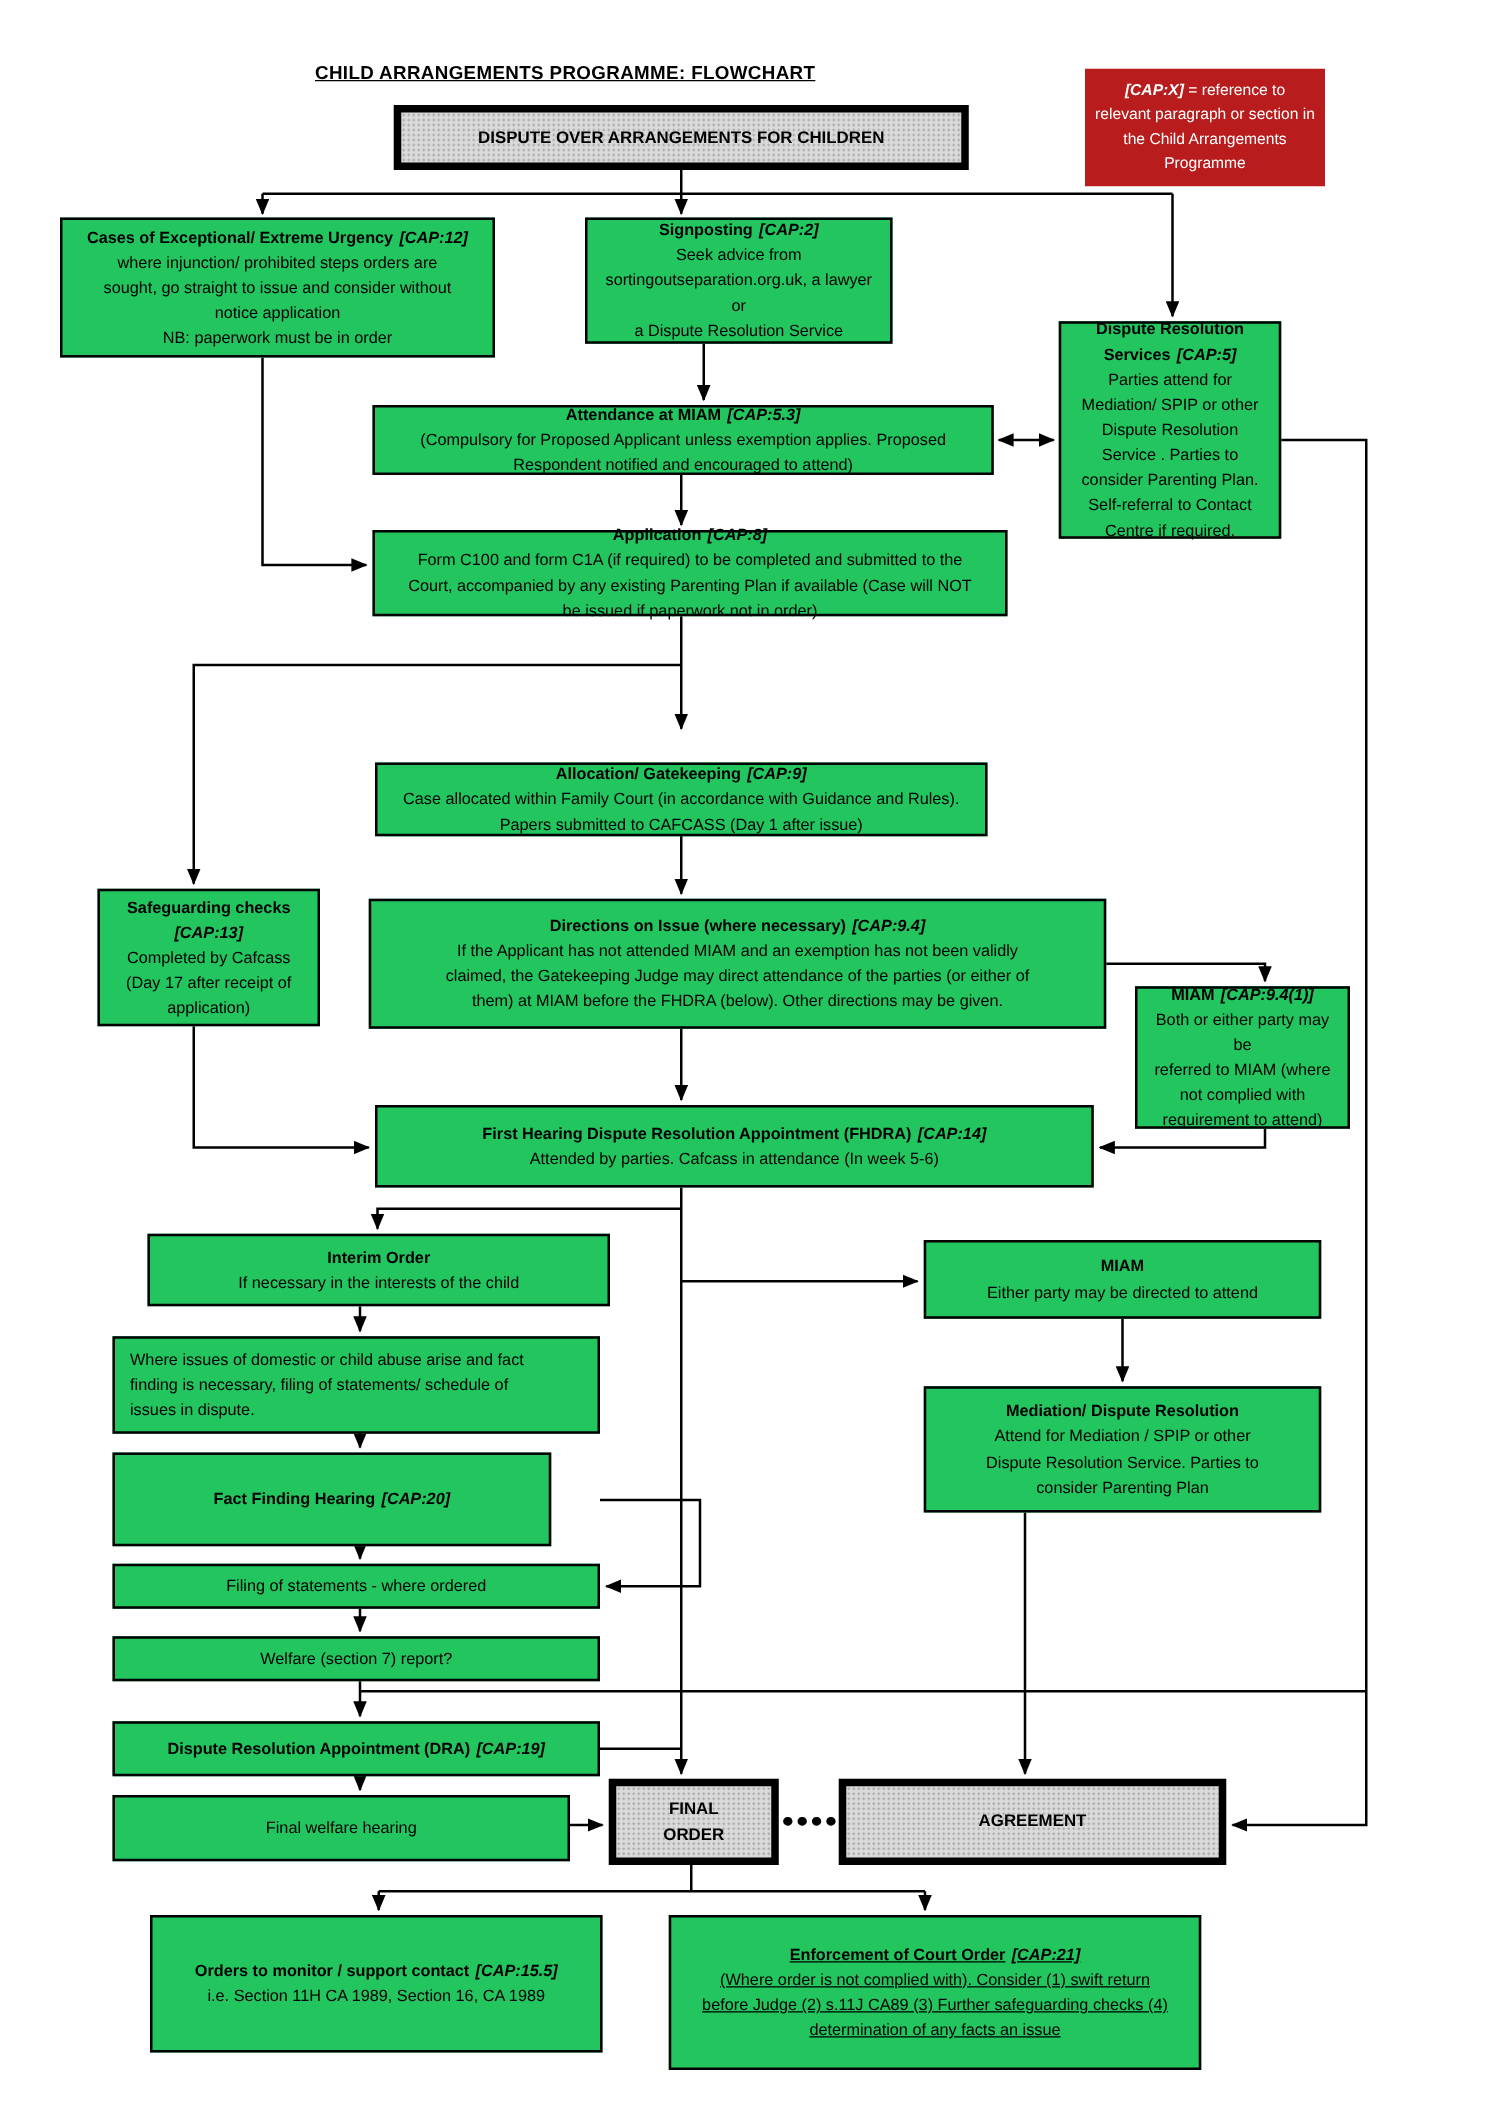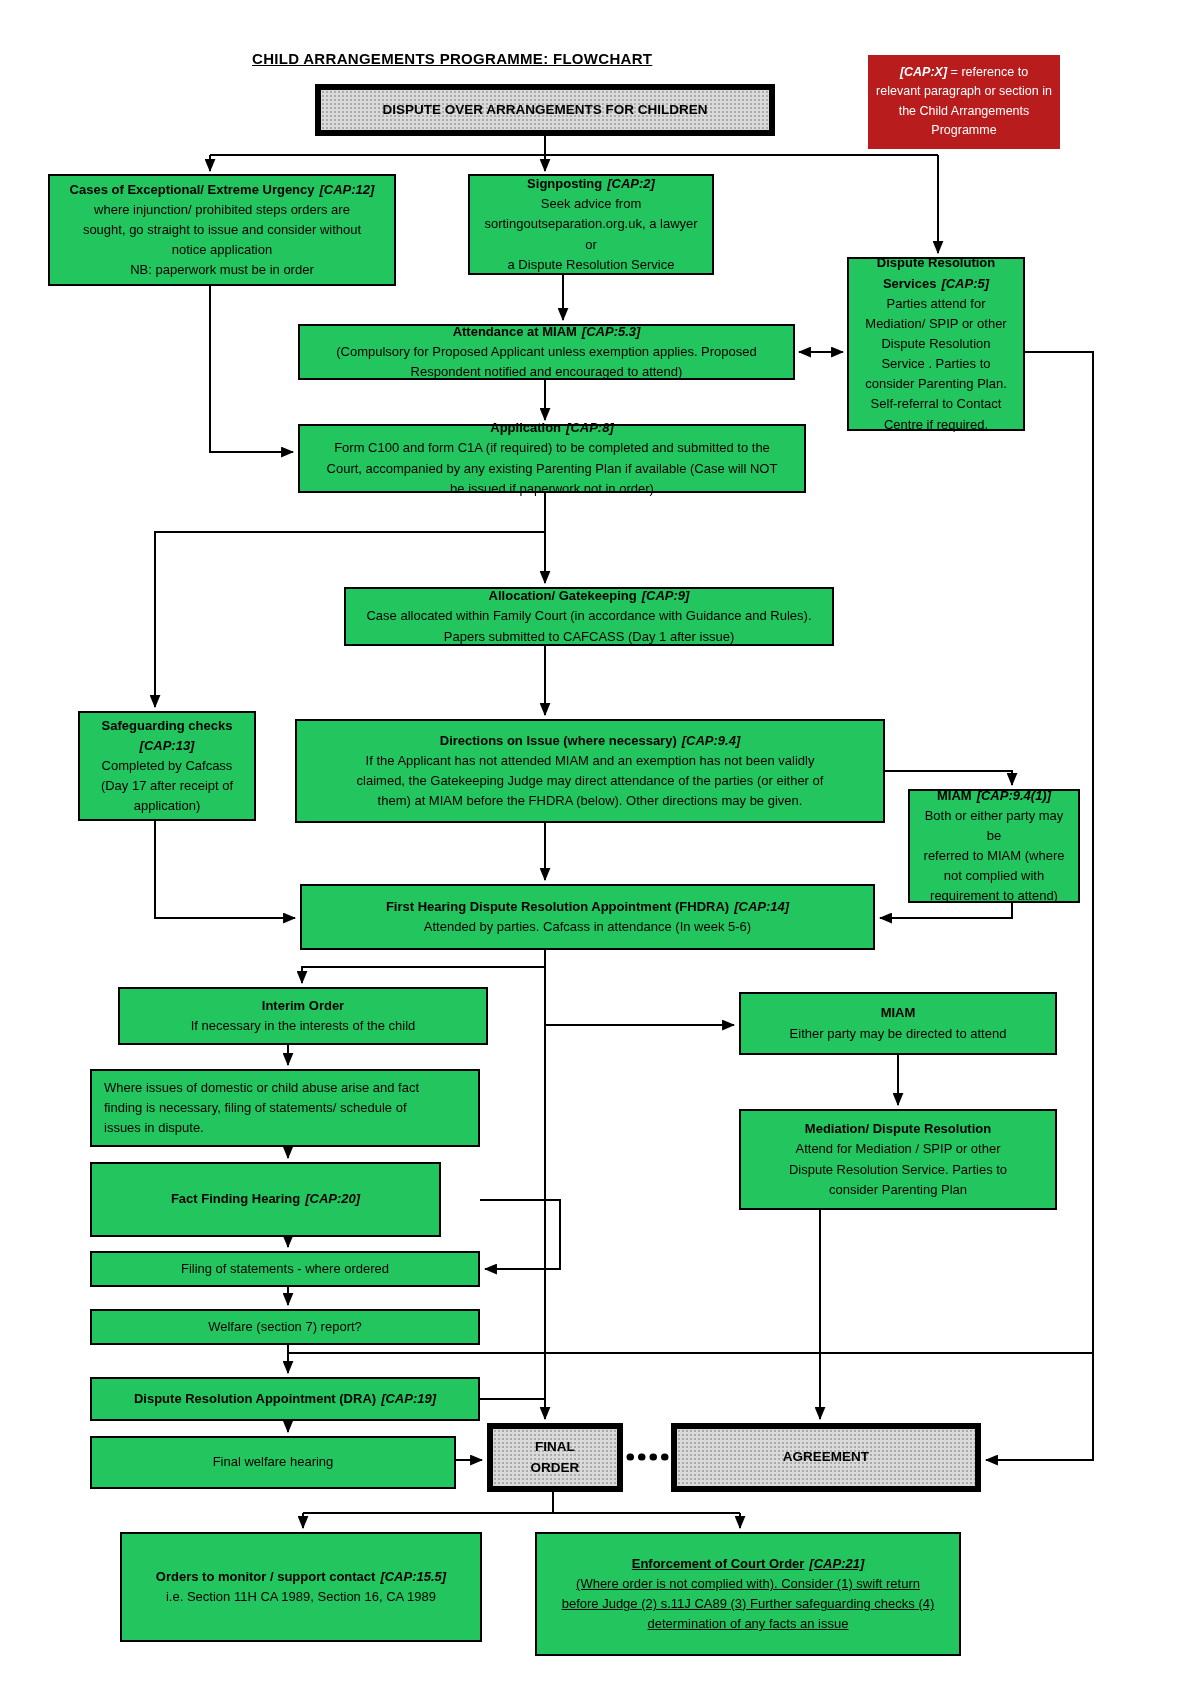--- a/index.html
+++ b/index.html
@@ -137,21 +137,21 @@
 Respondent notified and encouraged to attend)</div>
   </div>
 
   <div class="box" style="left:298px;top:424px;width:508px;height:69px;">
     <div class="hd"><span class="b">Application</span><span class="cap">[CAP:8]</span></div>
     <div class="bb">Form C100 and form C1A (if required) to be completed and submitted to the
 Court, accompanied by any existing Parenting Plan if available (Case will NOT
 be issued if paperwork not in order)</div>
   </div>
 
-  <div class="box" style="left:300px;top:587px;width:490px;height:59px;margin-left:44px;">
+  <div class="box" style="left:300px;top:610px;width:490px;height:59px;">
     <div class="hd"><span class="b">Allocation/ Gatekeeping</span><span class="cap">[CAP:9]</span></div>
     <div class="bb">Case allocated within Family Court (in accordance with Guidance and Rules).
 Papers submitted to CAFCASS (Day 1 after issue)</div>
   </div>
 
   <div class="box" style="left:78px;top:711px;width:178px;height:110px;">
     <div class="hd b">Safeguarding checks</div>
     <div class="hd cap" style="margin-left:0;">[CAP:13]</div>
     <div class="bb">Completed by Cafcass
 (Day 17 after receipt of

